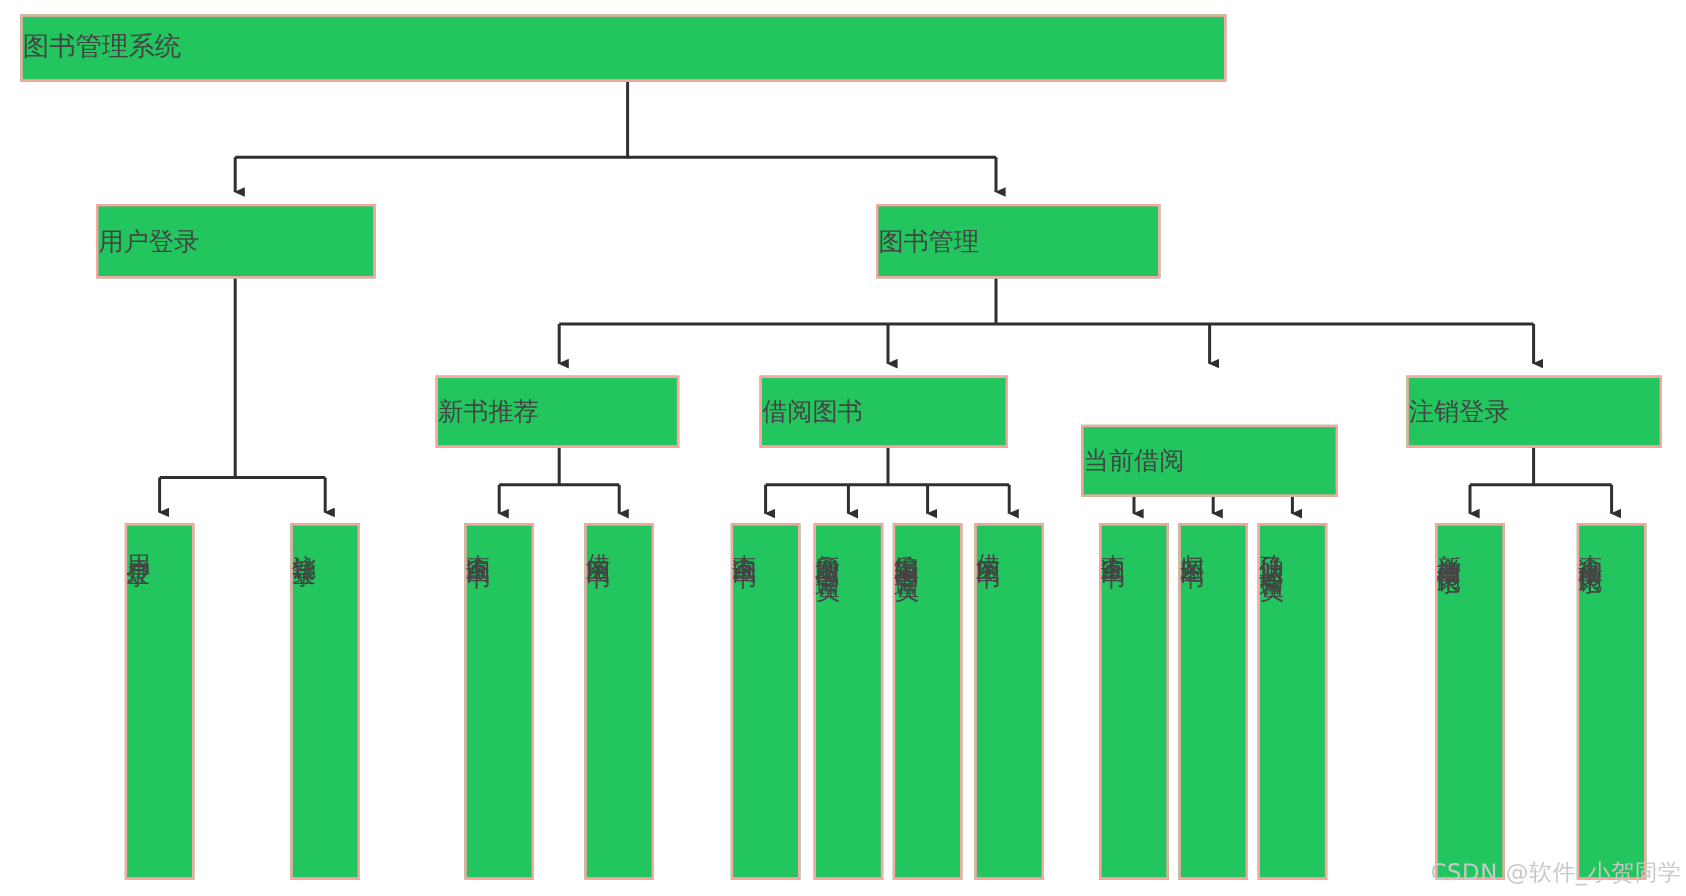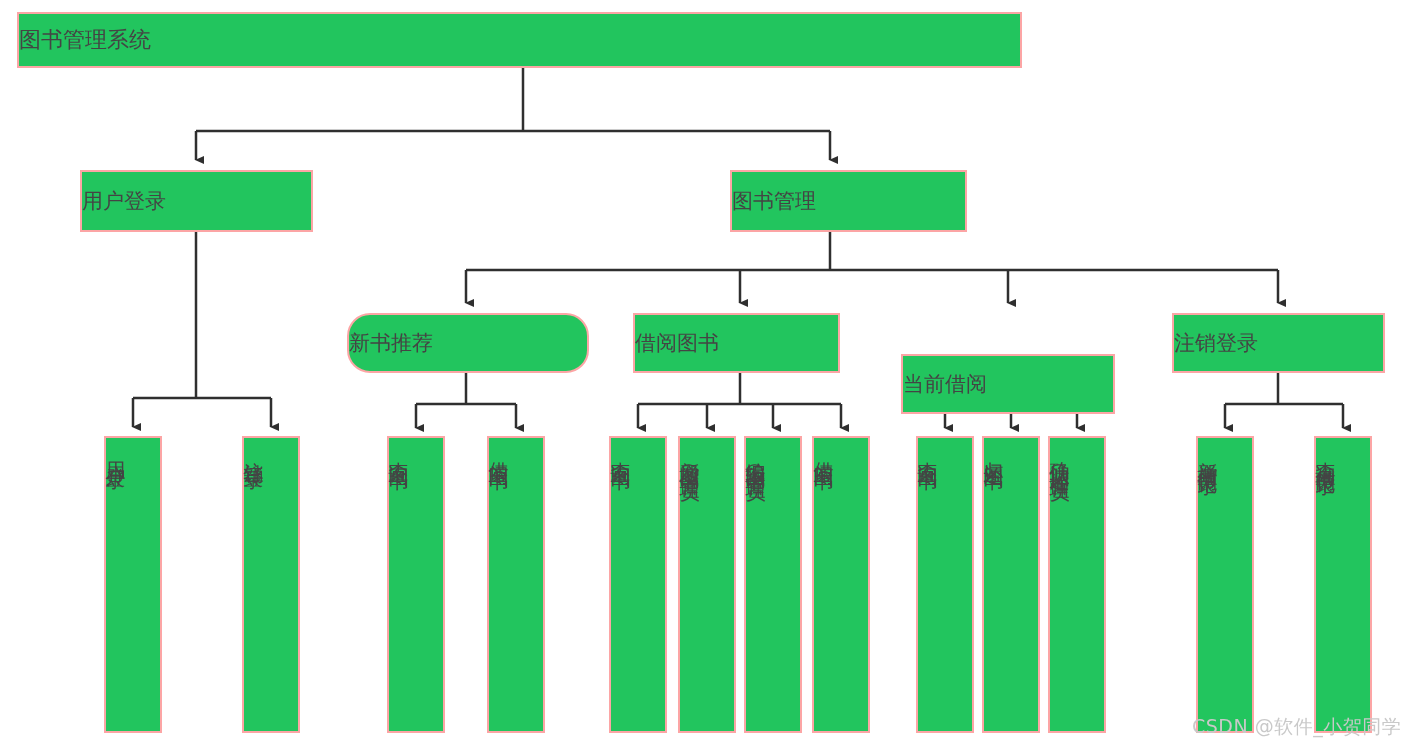--- a/index.html
+++ b/index.html
@@ -122,21 +122,21 @@
     <span class="node-label">图书管理系统</span>
   </div>
 
   <div class="node level2" style="left:80px; top:170px; width:233px; height:62px;">
     <span class="node-label">用户登录</span>
   </div>
   <div class="node level2" style="left:711px; top:170px; width:237px; height:62px;margin-left:19px;">
     <span class="node-label">图书管理</span>
   </div>
 
-  <div class="node level3" style="left:347px; top:313px; width:242px; height:60px;border-radius:23px;">
+  <div class="node level3" style="left:363px; top:313px; width:203px; height:60px;">
     <span class="node-label">新书推荐</span>
   </div>
   <div class="node level3" style="left:633px; top:313px; width:207px; height:60px;">
     <span class="node-label">借阅图书</span>
   </div>
   <div class="node level3" style="left:901px; top:313px; width:214px; height:60px;margin-top:41px;">
     <span class="node-label">当前借阅</span>
   </div>
   <div class="node level3" style="left:1172px; top:313px; width:213px; height:60px;">
     <span class="node-label">注销登录</span>

